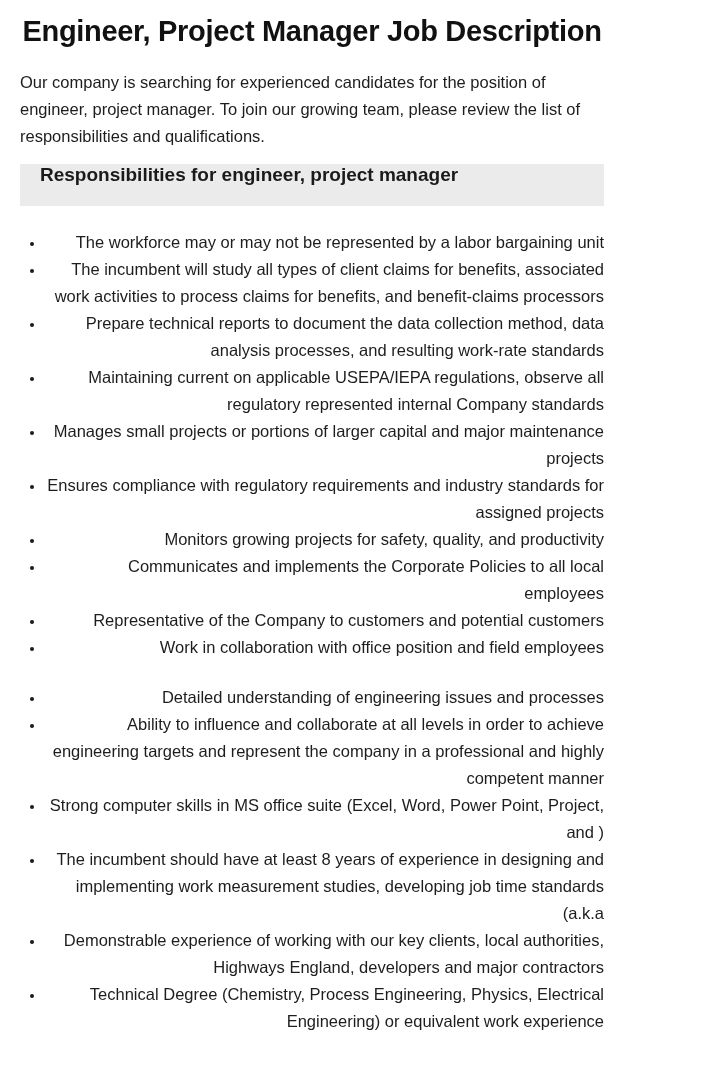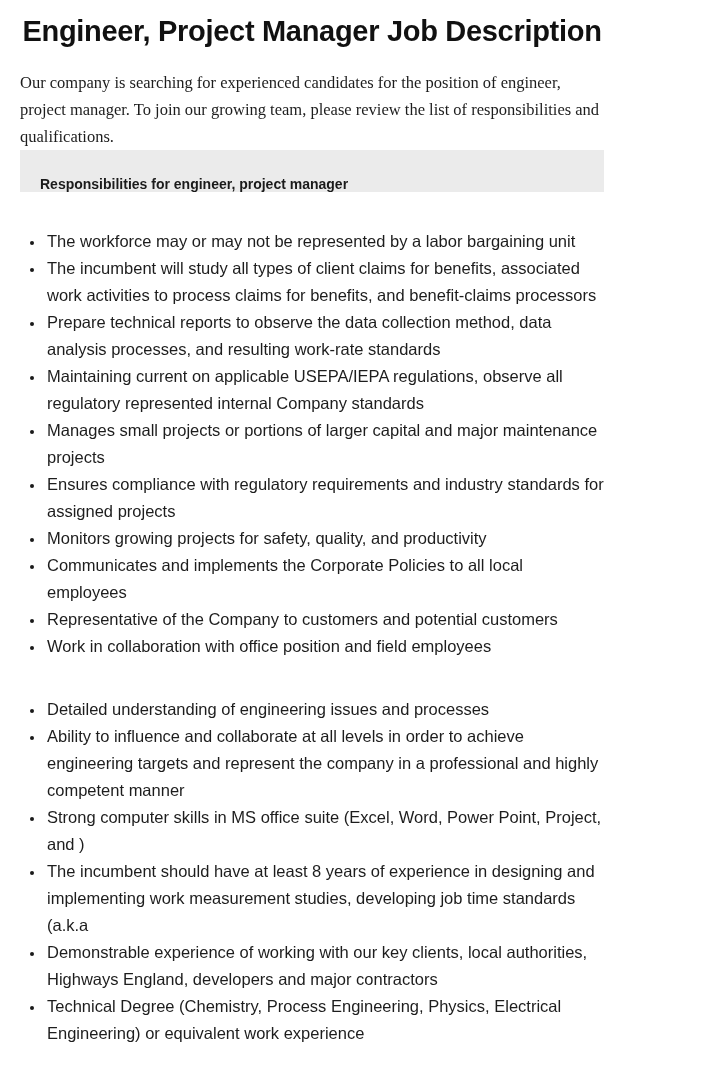--- a/index.html
+++ b/index.html
@@ -23,40 +23,40 @@
     margin: 0;
     padding-top: 7px;
     font-size: 29px;
     line-height: 32px;
     font-weight: 800;
     letter-spacing: -0.3px;
     text-align: center;
     color: #111111;
   }
   p.intro {
-    margin: 22px 0 0 0;
+    margin: 22px 0 14px 0;
     font-size: 16.5px;
     line-height: 27px;
     max-width: 682px;
-    font-family: Liberation Serif, serif;
   }
   .section-heading {
     background: #ebebeb;
     padding: 0 20px;
     height: 42px;
     display: flex;
-    align-items: flex-end;
-    font-size: 14px;
+    align-items: flex-start;
+    font-size: 19px;
     font-weight: bold;
     color: #1a1a1a;
   }
   ul.item-list {
-    margin: 36px 0 22px 0;
+    margin: 23px 0 22px 0;
     padding-left: 25px;
     list-style-type: disc;
+    text-align: right;
   }
   ul.item-list li {
     font-size: 16.5px;
     line-height: 27px;
     padding-left: 2px;
     max-width: 650px;
   }
   ul.item-list li::marker {
     font-size: 13px;
     color: #1a1a1a;
@@ -71,21 +71,21 @@
 
   <p class="intro">Our company is searching for experienced candidates for the position of engineer, project manager. To join our growing team, please review the list of responsibilities and qualifications.</p>
 
   <div class="section-heading">
     <span>Responsibilities for engineer, project manager</span>
   </div>
 
   <ul class="item-list">
       <li>The workforce may or may not be represented by a labor bargaining unit</li>
       <li>The incumbent will study all types of client claims for benefits, associated work activities to process claims for benefits, and benefit-claims processors</li>
-      <li>Prepare technical reports to observe the data collection method, data analysis processes, and resulting work-rate standards</li>
+      <li>Prepare technical reports to document the data collection method, data analysis processes, and resulting work-rate standards</li>
       <li>Maintaining current on applicable USEPA/IEPA regulations, observe all regulatory represented internal Company standards</li>
       <li>Manages small projects or portions of larger capital and major maintenance projects</li>
       <li>Ensures compliance with regulatory requirements and industry standards for assigned projects</li>
       <li>Monitors growing projects for safety, quality, and productivity</li>
       <li>Communicates and implements the Corporate Policies to all local employees</li>
       <li>Representative of the Company to customers and potential customers</li>
       <li>Work in collaboration with office position and field employees</li>
     </ul>
 
 

